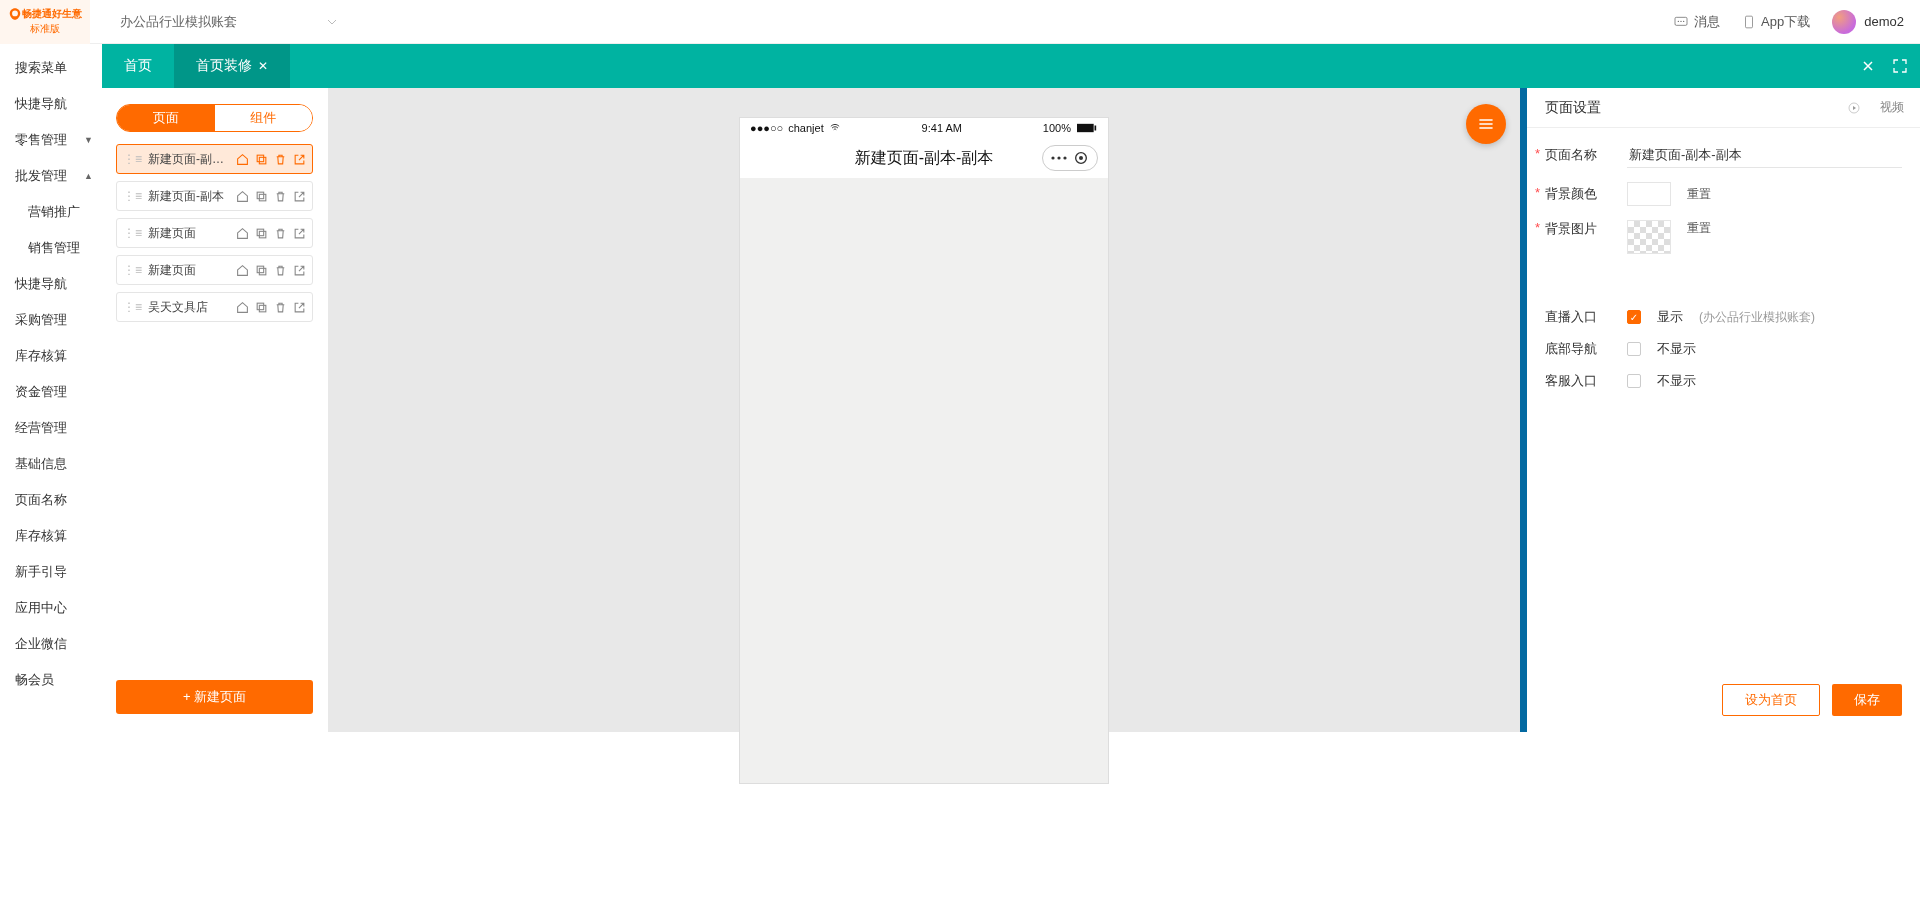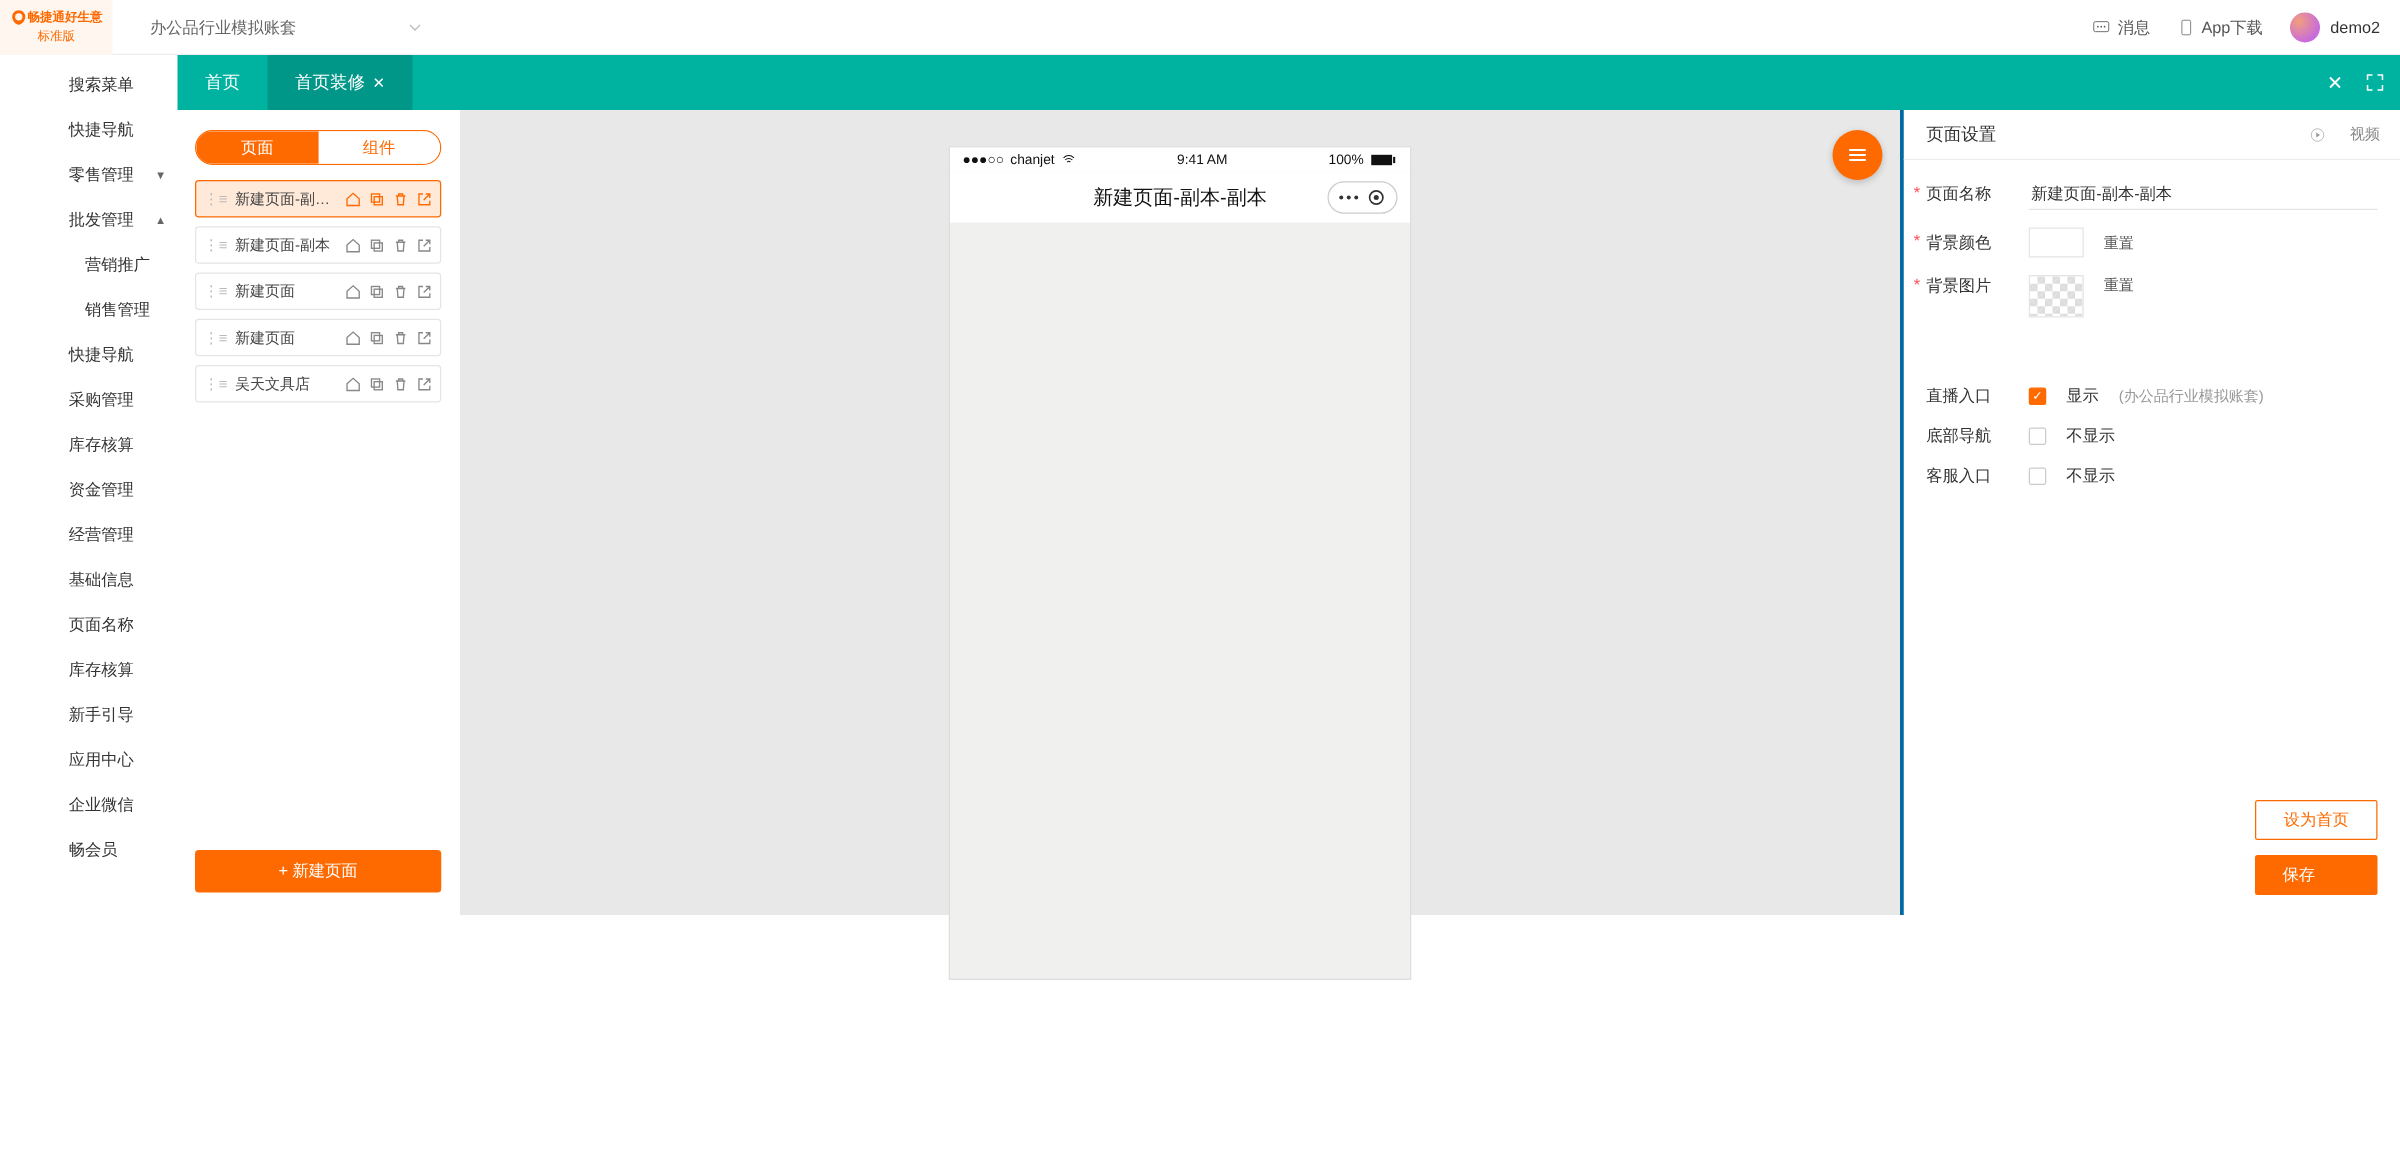--- a/index.html
+++ b/index.html
@@ -11,21 +11,21 @@
 .brand-box .brand-sub { font-size:10px; margin-top:1px;}
 .brandname-row{display:flex; align-items:center; justify-content:center; width:100%;}
 .top-select { margin-left:30px; font-size:13px; color:#666; display:flex; align-items:center; gap:90px;}
 .top-select .caret { font-size:10px; color:#bbb; }
 .top-right { margin-left:auto; display:flex; align-items:center; gap:22px; }
 .top-icon-link { display:flex; align-items:center; gap:5px; font-size:13px; color:#555; cursor:pointer;}
 .user-chip { display:flex; align-items:center; gap:8px;}
 .avatar { width:24px; height:24px; border-radius:50%; background: radial-gradient(circle at 30% 30%, #f29e7e, #c86bdc 70%);}
 
 
-.app-body { display:flex; height:688px;margin-left:40px;}
+.app-body { display:flex; height:688px;}
 .sidebar { width:102px; background:#fff; border-right:1px solid transparent; padding-top:6px;}
 .sidebar-item { height:36px; line-height:36px; font-size:13px; color:#333; padding-left:15px; cursor:pointer; display:flex; align-items:center; justify-content:space-between; padding-right:8px;}
 .sidebar-sub { height:36px; line-height:36px; font-size:13px; color:#333; padding-left:28px; cursor:pointer;}
 .sidebar .caret { font-size:9px; color:#666;}
 
 
 .main-area { flex:1; display:flex; flex-direction:column;}
 .tabs-bar { height:44px; background:#00b3a1; display:flex; align-items:center;}
 .tab { height:44px; display:flex; align-items:center; padding:0 22px; font-size:14px; color:#fff; cursor:pointer; position:relative;}
 .tab.active { background:#009688;}
@@ -54,39 +54,39 @@
 
 .canvas-area { flex:1; background:#e8e8e8; position:relative;}
 .layer-toggle { position:absolute; right:14px; top:16px; width:40px; height:40px; border-radius:50%; background:#ff6a00; display:flex; align-items:center; justify-content:center; cursor:pointer; box-shadow:0 2px 6px rgba(0,0,0,.2);}
 .phone { position:absolute; left:50%; top:30px; transform:translateX(-50%); width:368px; height:665px; background:#f0f0ef; box-shadow:0 0 0 1px #ddd;}
 .phone-status { height:20px; display:flex; align-items:center; justify-content:space-between; padding:0 10px; font-size:11px; color:#111; background:#fff;}
 .phone-status .sig { display:flex; align-items:center; gap:5px;}
 .phone-titlebar { height:40px; display:flex; align-items:center; justify-content:center; position:relative; font-size:16px; color:#111; background:#fff;}
 .phone-titlebar .capsule { position:absolute; right:10px; display:flex; align-items:center; gap:6px; border:1px solid #ccc; border-radius:14px; height:26px; padding:0 8px;}
 
 
-.right-panel { width:400px; border-left:3px solid #0369a1; display:flex; flex-direction:column; position:relative;}
+.right-panel { width:400px; border-left:7px solid #0369a1; display:flex; flex-direction:column; position:relative;}
 .rp-head { height:40px; display:flex; align-items:center; justify-content:space-between; padding:0 16px 0 18px; border-bottom:1px solid #eee; font-size:14px; color:#333;}
 .rp-head .video { font-size:12px; color:#888; display:flex; align-items:center; gap:20px; cursor:pointer;}
 .rp-body { padding:14px 18px; display:flex; flex-direction:column; gap:14px;}
 .form-row { display:flex; align-items:center; gap:16px;}
 .form-label { width:66px; font-size:13px; color:#333; position:relative;}
 .form-label::before { content:"*"; color:#ff4d4f; position:absolute; left:-10px;}
 .name-input { flex:1; height:26px; border:none; border-bottom:1px solid #e5e5e5; font-size:13px; color:#333; outline:none; padding:0 2px;}
 .swatch { width:44px; height:24px; background:#fff; border:1px solid #e5e5e5;}
 .checker { width:44px; height:34px; border:1px solid #e5e5e5; background-image:
   linear-gradient(45deg,#ddd 25%,transparent 25%),linear-gradient(-45deg,#ddd 25%,transparent 25%),
   linear-gradient(45deg,transparent 75%,#ddd 75%),linear-gradient(-45deg,transparent 75%,#ddd 75%);
   background-size:12px 12px; background-position:0 0,0 6px,6px -6px,-6px 0;}
 .reset-link { font-size:12px; color:#555; cursor:pointer;}
 .cbx { width:14px; height:14px; border:1px solid #ccc; border-radius:2px; display:inline-flex; align-items:center; justify-content:center; font-size:10px; color:#fff;}
 .cbx.on { background:#ff6a00; border-color:#ff6a00;}
 .note { font-size:12px; color:#999;}
 .plain-label { width:66px; font-size:13px; color:#333;}
-.rp-actions { position:absolute; bottom:16px; right:18px; display:flex; gap:12px;flex-direction:column;}
+.rp-actions { position:absolute; bottom:16px; right:18px; display:flex; gap:12px;}
 .btn { height:32px; padding:0 22px; border-radius:2px; font-size:13px; display:flex; align-items:center; cursor:pointer;}
 .btn.ghost { border:1px solid #ff6a00; color:#ff6a00; background:#fff;}
 .btn.primary { background:#ff6a00; color:#fff;}
 </style>
 </head>
 <body>
 
 <div class="top-header">
   <div class="brand-box">
     <div class="brandname-row">

